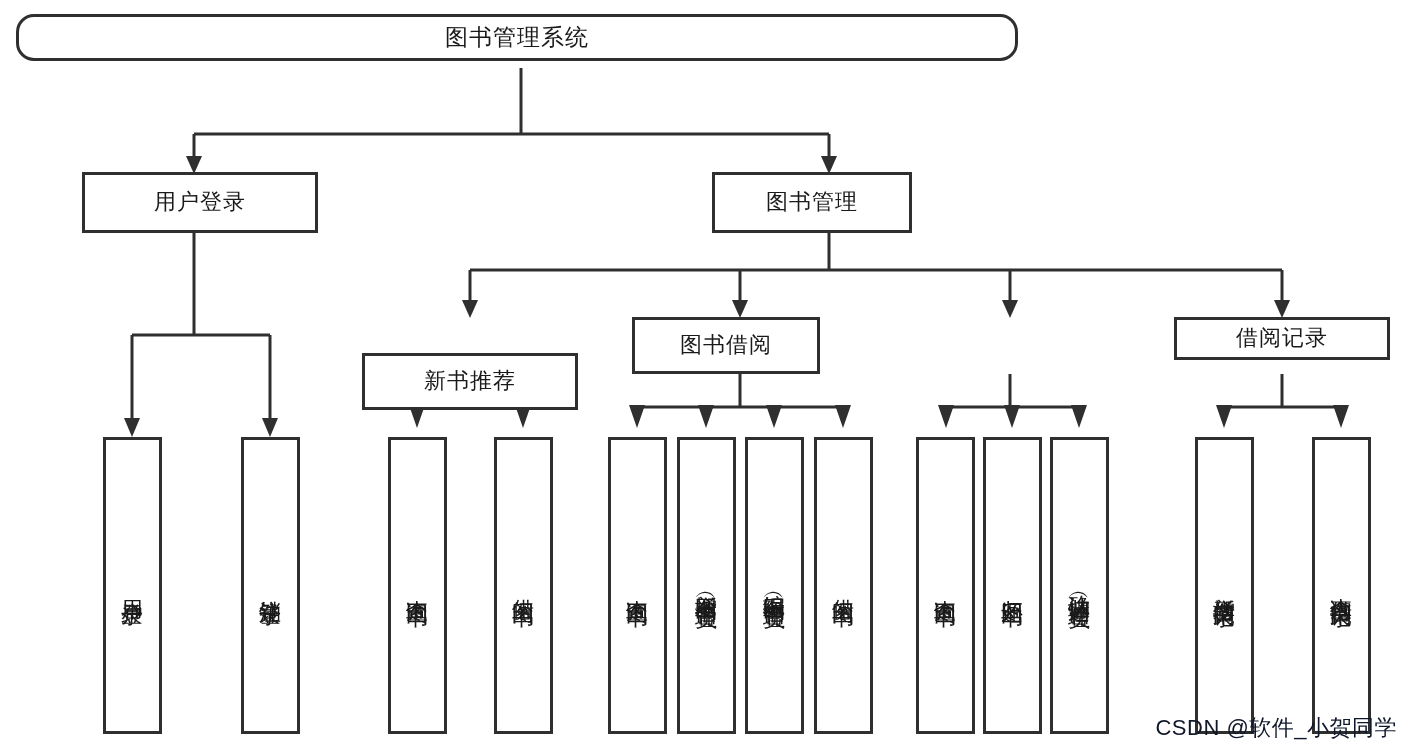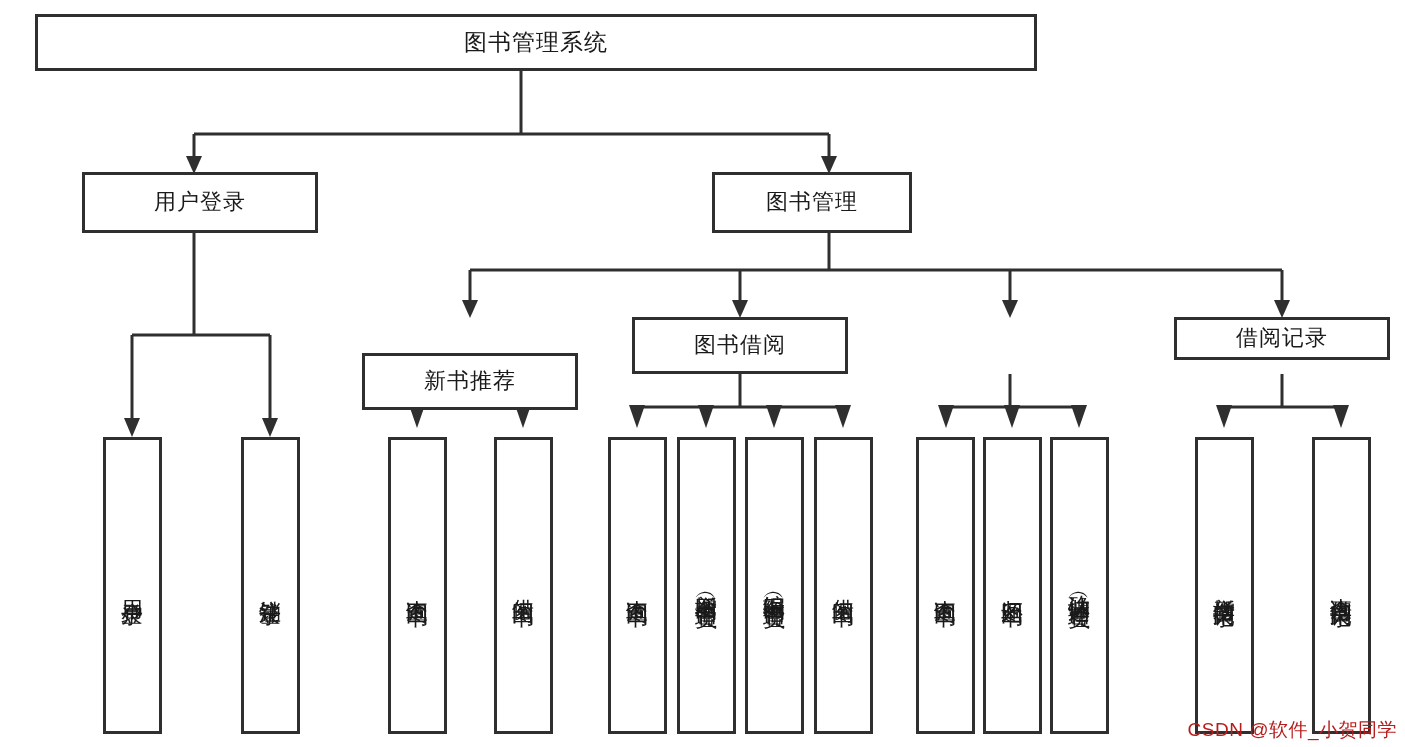--- a/index.html
+++ b/index.html
@@ -66,22 +66,22 @@
     letter-spacing: 2px;
     padding: 4px 0;
     white-space: nowrap;
   }
 
   
   #watermark {
     position: absolute;
     right: 8px;
     bottom: 4px;
-    font-size: 19px;
-    color: #b91c1c;
+    font-size: 22px;
+    color: #0f172a;
     letter-spacing: 0.5px;
     white-space: nowrap;
     z-index: 5;
   }
 </style>
 </head>
 <body>
 
 <div id="canvas">
 
@@ -142,27 +142,27 @@
     <polygon points="1071,405 1087,405 1079,428"></polygon>
 
     <line x1="1282" y1="374" x2="1282" y2="407"></line>
     <line x1="1224" y1="407" x2="1341" y2="407"></line>
     <line x1="1224" y1="407" x2="1224" y2="420"></line>
     <polygon points="1216,405 1232,405 1224,428"></polygon>
     <line x1="1341" y1="407" x2="1341" y2="420"></line>
     <polygon points="1333,405 1349,405 1341,428"></polygon>
   </svg>
 
-  <div class="node horiz root" style="left:35px;  top:14px;  width:1002px; height:57px;">图书管理系统</div>
+  <div class="node horiz root" style="left:16px;  top:14px;  width:1002px; height:47px;border-radius:18px;">图书管理系统</div>
 
   <div class="node horiz" style="left:82px;  top:172px; width:236px; height:61px;">用户登录</div>
   <div class="node horiz" style="left:712px; top:172px; width:200px; height:61px;">图书管理</div>
 
   <div class="node horiz" style="left:362px;  top:317px; width:216px; height:57px;margin-top:36px;">新书推荐</div>
-  <div class="node horiz" style="left:632px;  top:317px; width:216px; height:57px;">图书借阅</div>
+  <div class="node horiz" style="left:632px;  top:317px; width:188px; height:57px;">图书借阅</div>
   <div class="node horiz" style="left:1174px; top:317px; width:216px; height:43px;">借阅记录</div>
 
   <div class="node vert" style="left:103px; top:437px; width:59px; height:297px;">用户登录</div>
   <div class="node vert" style="left:241px; top:437px; width:59px; height:297px;">注销登录</div>
 
   <div class="node vert" style="left:388px; top:437px; width:59px; height:297px;">查询图书</div>
   <div class="node vert" style="left:494px; top:437px; width:59px; height:297px;">借阅图书</div>
 
   <div class="node vert" style="left:608px; top:437px; width:59px; height:297px;">查询图书</div>
   <div class="node vert" style="left:677px; top:437px; width:59px; height:297px;">新增图书（管理员）</div>

